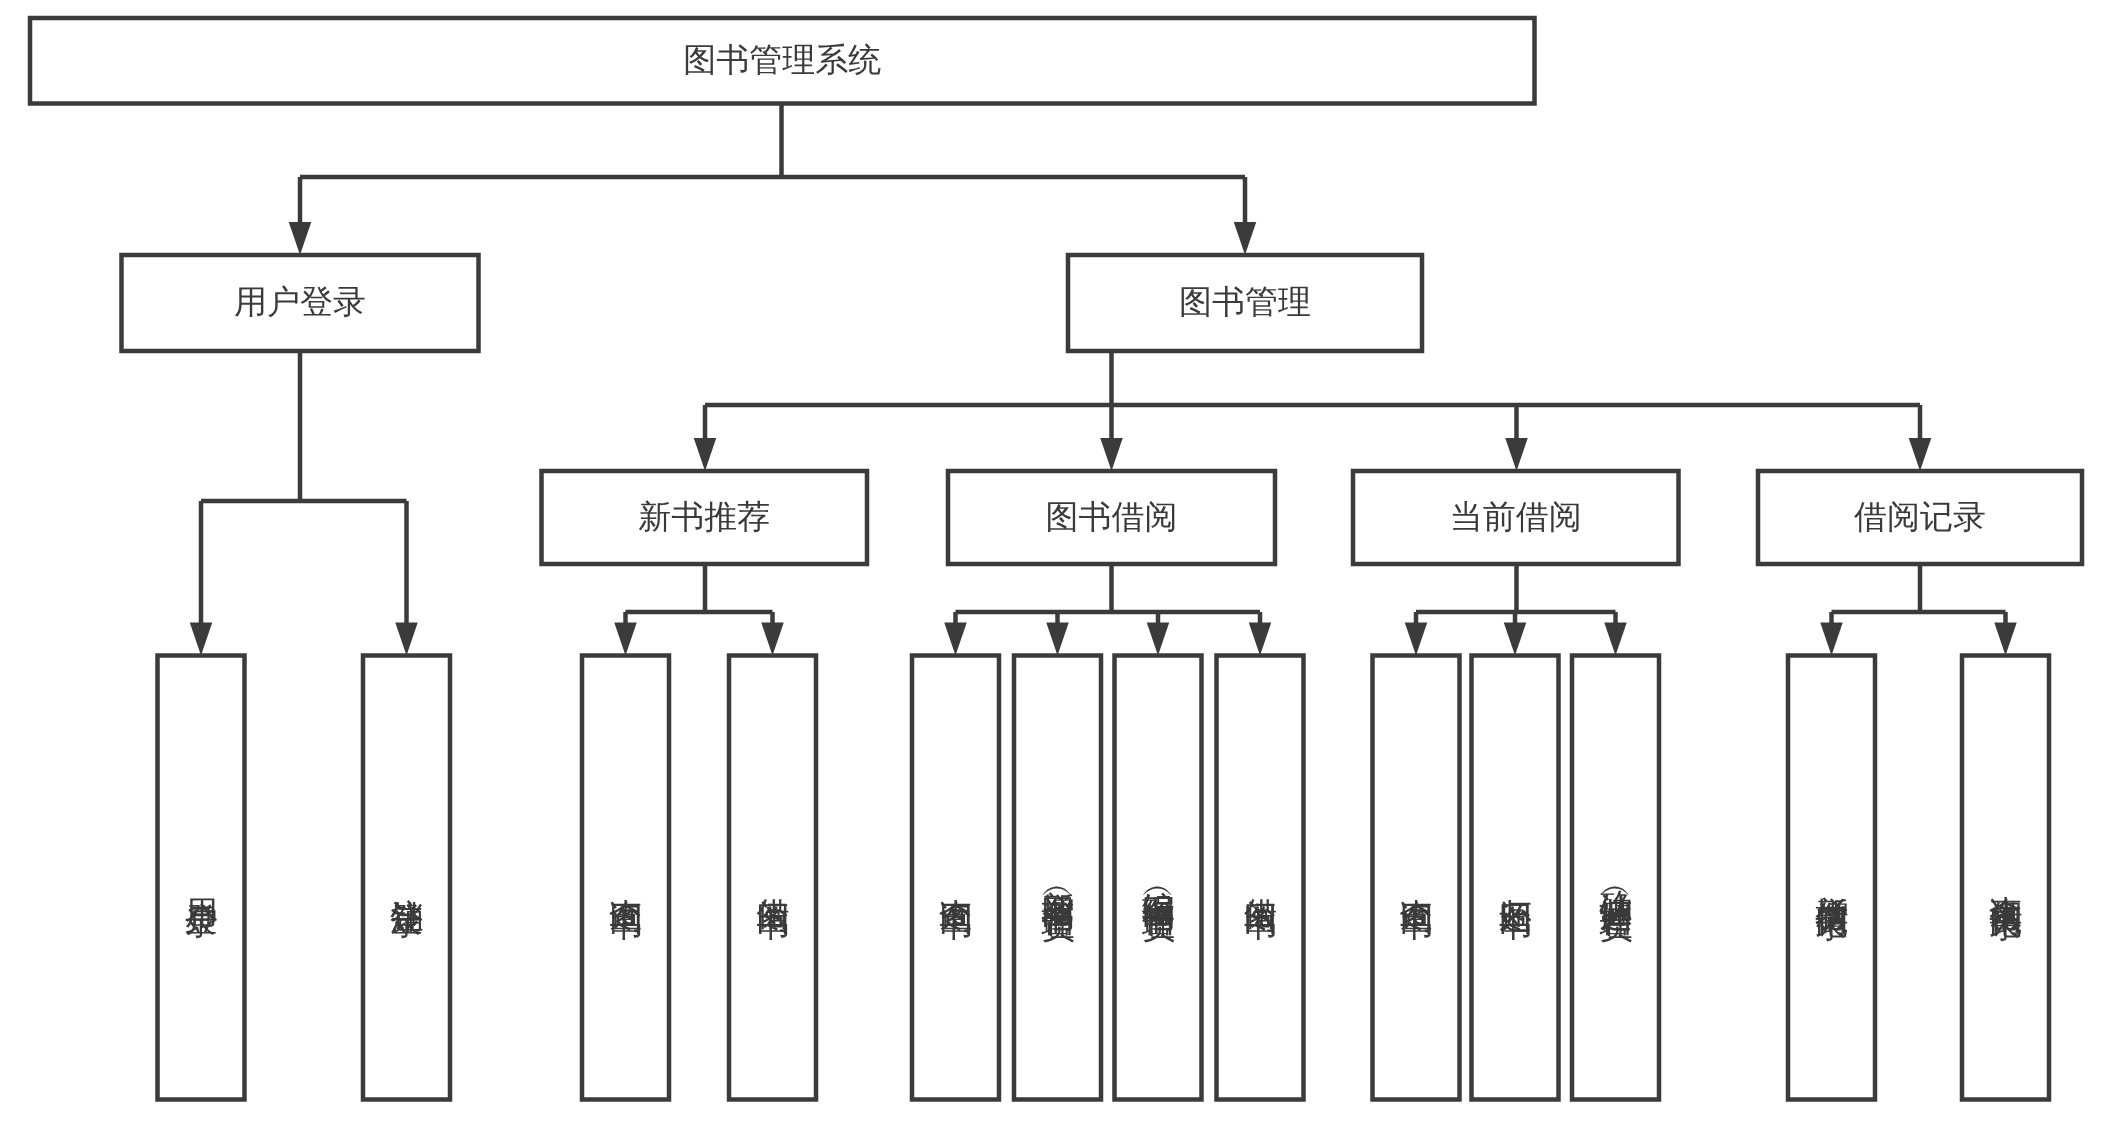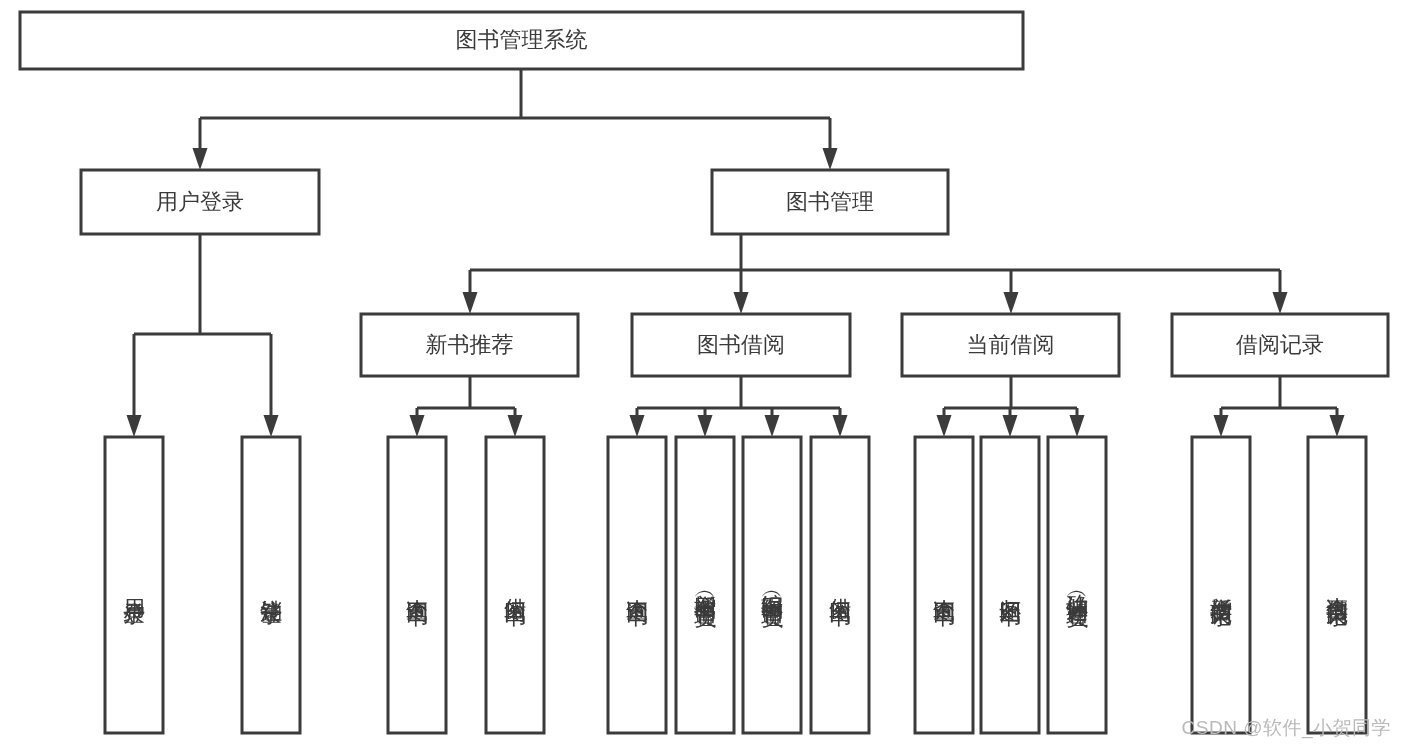--- a/index.html
+++ b/index.html
@@ -201,14 +201,13 @@
         <span class="leaf-label">确认归还（管理员）</span>
       </div>
       <div class="leaf-label-wrap" style="left: 1192px; top: 437px; width: 58px; height: 296px;">
         <span class="leaf-label">新增借阅记录</span>
       </div>
       <div class="leaf-label-wrap" style="left: 1308px; top: 437px; width: 58px; height: 296px;">
         <span class="leaf-label">查询借阅记录</span>
       </div>
     </div>
 
-  <div class="watermark">CSDN @软件_小贺同学</div>
 </div>
 
 </body></html>

